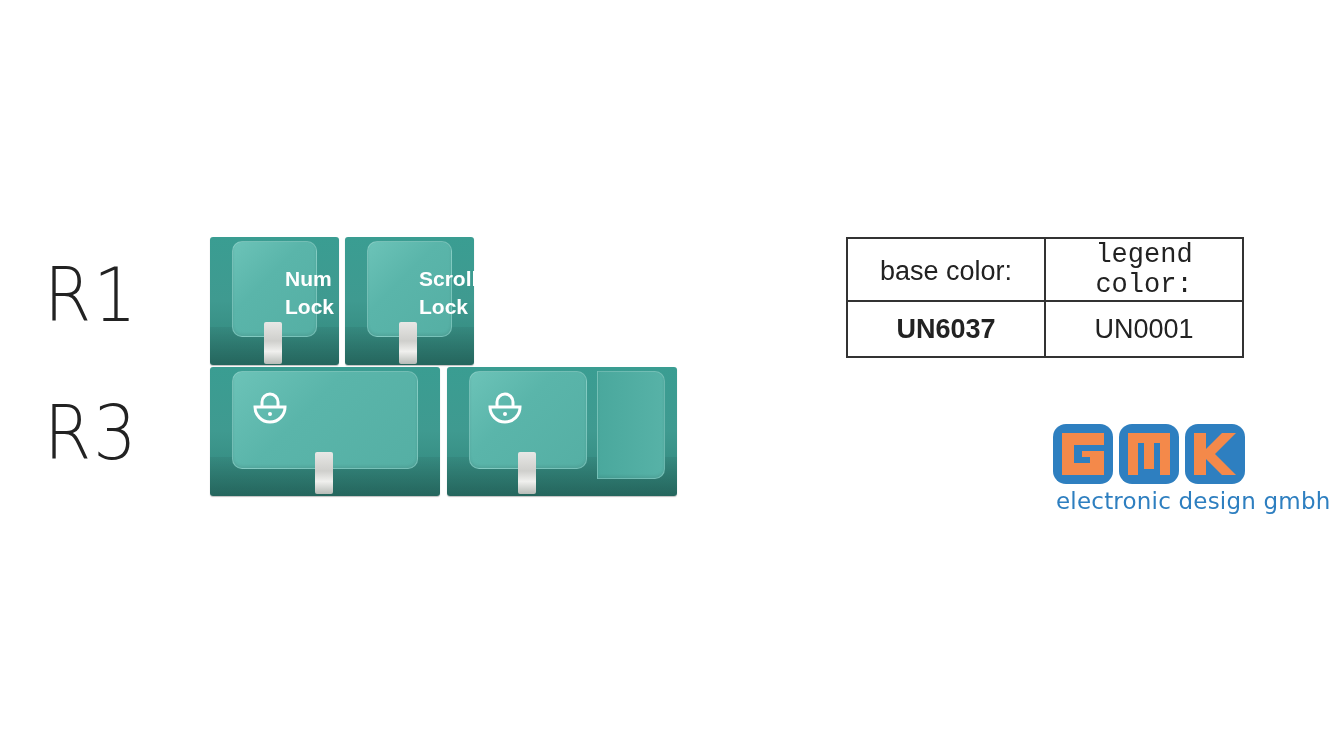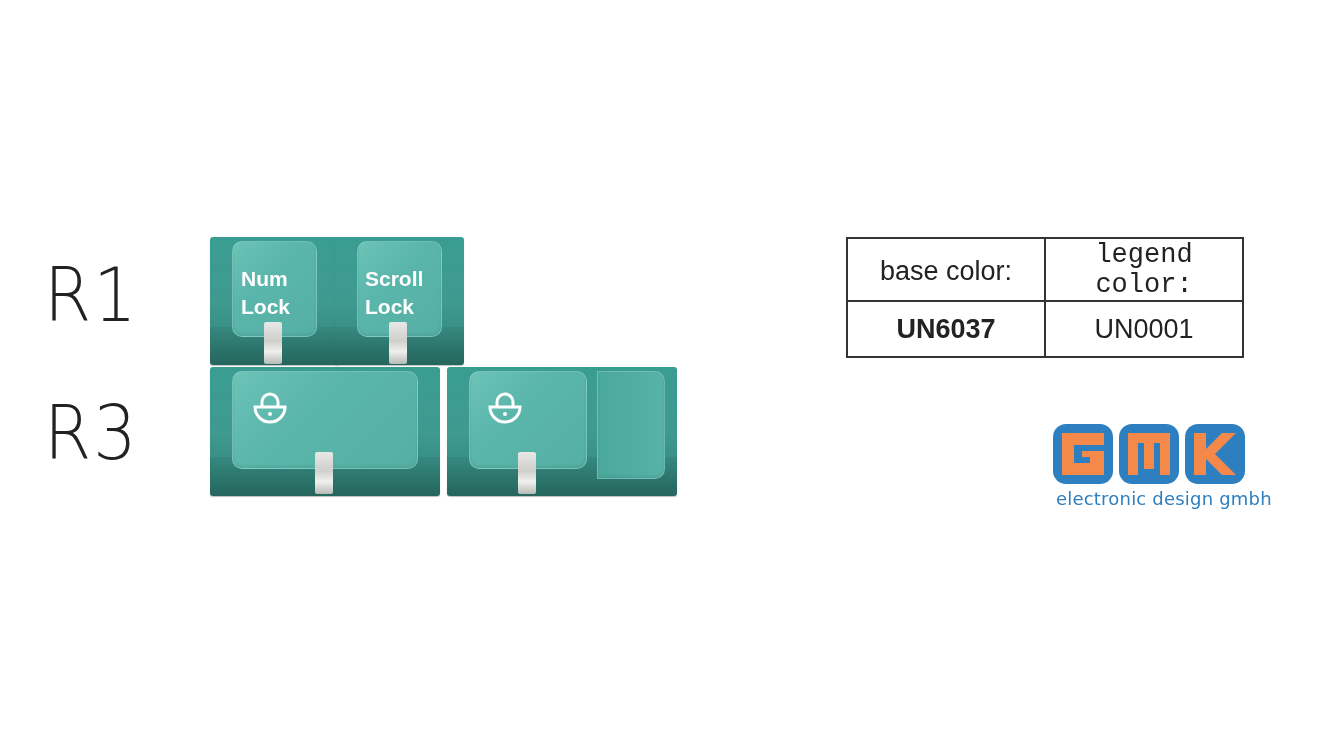--- a/index.html
+++ b/index.html
@@ -28,51 +28,52 @@
     border: 1px solid rgba(255,255,255,0.18);
     box-shadow: inset 0 -2px 3px rgba(0,0,0,0.08);
   }
   .stem {
     position: absolute; width: 18px; height: 42px; border-radius: 2px;
     background: linear-gradient(180deg, #e8e8e6 0%, #cfcfcc 45%, #f0f0ee 70%, #b8bcb8 100%);
   }
   .legend {
     position: absolute; color: #ffffff; font-weight: bold; font-size: 21px; line-height: 28px;
     font-family: "Liberation Sans", sans-serif;
+    margin-left: 44px;
   }
   .lock-icon { position: absolute; }
   table.colors {
     position: absolute; left: 846px; top: 237px; border-collapse: collapse;
     font-family: "Liberation Sans", sans-serif; color: #222222;
   }
   table.colors td {
     border: 2px solid #333333; text-align: center; font-size: 27px; padding: 0;
   }
   .gmk-logo { position: absolute; left: 1052px; top: 423px; }
   .gmk-tagline {
-    position: absolute; left: 1056px; top: 488px; font-size: 18px; color: #2e7fc0;
+    position: absolute; left: 1056px; top: 488px; font-size: 23px; color: #2e7fc0;
     font-family: "DejaVu Sans", sans-serif; letter-spacing: 0.2px;
   }
 </style>
 </head>
 <body>
 
 <div class="row-label" style="top:252px;">R1</div>
 <div class="row-label" style="top:390px;">R3</div>
 
 <div class="key" style="left:210px; top:237px; width:129px; height:128px;">
   <div class="key-top" style="left:22px; top:4px; width:85px; height:96px;"></div>
   <div class="legend" style="left:31px; top:28px;">
     <div>Num</div>
     <div>Lock</div>
   </div>
   <div class="stem" style="left:54px; top:85px;"></div>
 </div>
 
-<div class="key" style="left:335px; top:237px; width:129px; height:128px;">
+<div class="key" style="left:345px; top:237px; width:129px; height:128px;">
   <div class="key-top" style="left:22px; top:4px; width:85px; height:96px;"></div>
   <div class="legend" style="left:30px; top:28px;">
     <div>Scroll</div>
     <div>Lock</div>
   </div>
   <div class="stem" style="left:54px; top:85px;"></div>
 </div>
 
 <div class="key" style="left:210px; top:367px; width:230px; height:129px;">
   <div class="key-top" style="left:22px; top:4px; width:186px; height:98px;"></div>

